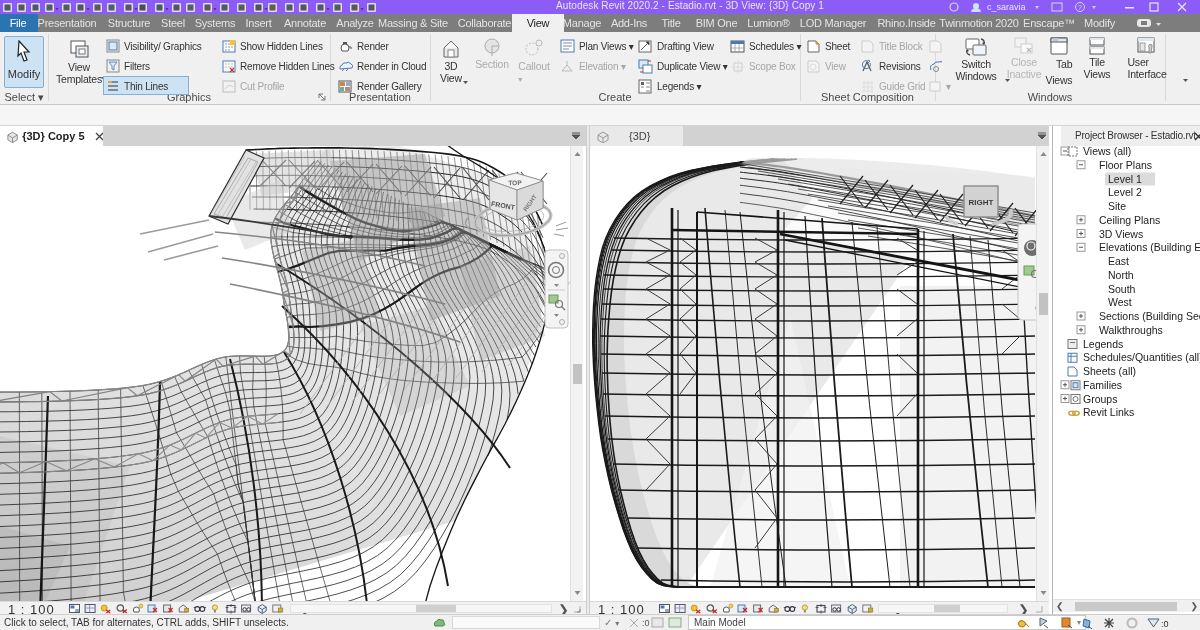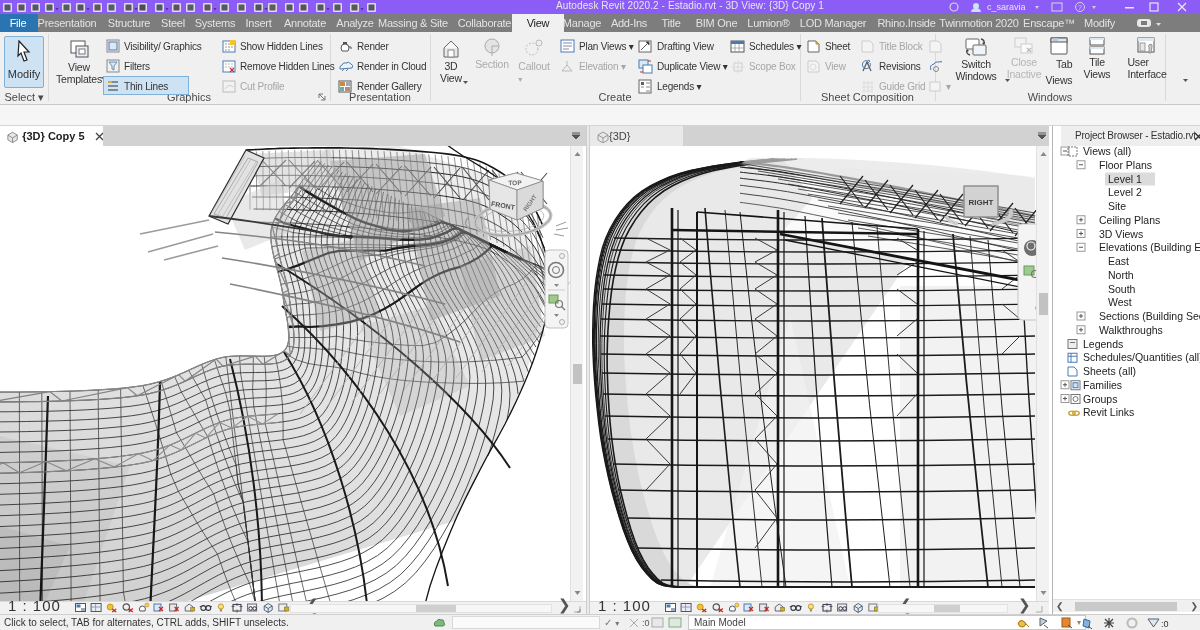--- a/index.html
+++ b/index.html
@@ -14,21 +14,21 @@
 .plabel{position:absolute;top:58px;height:14px;font-size:11px;color:#4a4a4a;text-align:center;line-height:14px}
 .rbtn-big{position:absolute;display:flex;flex-direction:column;align-items:center;font-size:10.5px;color:#333;letter-spacing:-0.2px}
 .rsm{position:absolute;display:flex;align-items:center;font-size:10px;color:#333;white-space:nowrap;height:16px;letter-spacing:-0.2px}
 .rsm svg{margin-right:4px}
 .gray{color:#a6a6a6}
 #optionsbar{position:absolute;left:0;top:105px;width:1200px;height:21px;background:#f6f6f6;border-bottom:1px solid #d4d4d4}
 .viewtabbar{position:absolute;height:20px;background:#d2d2d2}
 .vtab{position:absolute;top:0;height:20px;font-size:11px;display:flex;align-items:center;white-space:nowrap}
 .viewport{position:absolute;background:#fff;overflow:hidden}
 .vsb{position:absolute;width:13px;background:#f2f2f2;border-left:1px solid #e0e0e0}
-.vcb{position:absolute;height:13px;background:#f1f1f1;border-top:1px solid #d9d9d9;font-size:15px;color:#333;display:flex;align-items:flex-end}
+.vcb{position:absolute;height:13px;background:#f1f1f1;border-top:1px solid #d9d9d9;font-size:13px;color:#333;display:flex;align-items:flex-start}
 #browser{position:absolute;left:1052px;top:126px;width:148px;height:488px;background:#fff;border-left:1px solid #b5b5b5}
 #btitle{position:absolute;left:8px;top:0;width:148px;height:20px;background:#eeeeee;font-size:10px;color:#333;line-height:20px;padding-left:14px;letter-spacing:-0.2px}
 #statusbar{position:absolute;left:0;top:614px;width:1200px;height:16px;background:#f0f0f0;border-top:1px solid #cfcfcf;font-size:10px;color:#333}
 </style></head><body>
 <div id="titlebar">
 <svg width="400" height="14" style="position:absolute;left:0;top:0">
       <rect x="3" y="3" width="9" height="9" rx="1" fill="#e9e9e9" opacity="0.9"></rect>
       <rect x="4.5" y="4.5" width="6" height="6" fill="#3f4a55" opacity="0.9"></rect>
       <rect x="17" y="3" width="9" height="9" rx="1" fill="#e9e9e9" opacity="0.9"></rect>
       <rect x="18.5" y="4.5" width="6" height="6" fill="#4a4a42" opacity="0.9"></rect>
@@ -753,21 +753,21 @@
       <path d="M8,5 l0,3 l-3,0" fill="none" stroke="#888"></path>
     </svg>
   </div>
 <div class="abs" style="left:586px;top:126px;width:4px;height:488px;background:#e9e9e9;border-left:1px solid #cfcfcf;border-right:1px solid #cfcfcf"></div>
 <div class="viewtabbar" style="left:590px;top:126px;width:459px">
 <div class="vtab" style="left:0;width:93px;background:#e9e9e9;color:#444;padding-left:6px">
       <svg width="13" height="13" viewBox="0 0 13 13">
         <path d="M2,5 L7,2 L12,5 L12,10 L7,13 L2,10 Z" fill="#e8e8e8" stroke="#999"></path>
         <path d="M2,5 L7,8 L12,5 M7,8 L7,13" fill="none" stroke="#999"></path>
       </svg>
-      <span style="margin-left:0">{3D}</span>
+      <span style="margin-left:20px">{3D}</span>
     </div>
 <svg width="12" height="20" style="position:absolute;left:446px;top:0">
       <path d="M2,7 h8 M2,9 l4,4 l4,-4 Z" fill="#555" stroke="#555"></path>
     </svg>
 </div>
 <div class="viewport" style="left:590px;top:146px;width:446px;height:455px"><svg width="459" height="455" viewBox="0 0 459 455">
 <rect width="459" height="455" fill="#ffffff"></rect>
 <path d="M193.0,13.0 L184.3,13.9 L171.8,15.1 L157.7,16.6 L144.1,18.4 L132.2,20.3 L120.7,22.4 L109.5,24.8 L98.8,27.7 L88.7,31.2 L79.2,35.3 L70.2,39.8 L61.7,45.0 L54.0,51.0 L46.9,57.9 L40.4,65.7 L34.6,74.1 L29.5,83.0 L25.3,92.2 L22.0,101.8 L19.4,111.9 L17.3,122.5 L15.4,133.9 L14.0,146.1 L13.0,159.0 L12.3,172.1 L12.0,185.0 L11.9,197.6 L12.2,210.1 L12.8,222.7 L13.7,235.6 L14.7,249.0 L16.1,262.8 L17.6,276.8 L19.5,290.8 L21.8,304.5 L24.4,318.3 L27.3,331.9 L30.5,345.2 L34.0,358.0 L37.7,370.5 L41.7,382.9 L46.0,394.5 L50.5,404.9 L55.2,413.7 L60.2,421.4 L65.4,427.9 L70.6,433.2 L75.8,437.2 L81.5,439.4 L87.3,440.3 L92.4,440.7 L96.0,441.0 L340.0,84.0 L240.0,76.0 Z" fill="#e9e9e9"></path>
 <rect x="310" y="140" width="136" height="301" fill="#f2f2f2"></rect>
 <path d="M120,441 L200,170 L260,441 Z" fill="#f1f1f1" fill-opacity="0.7"></path>

